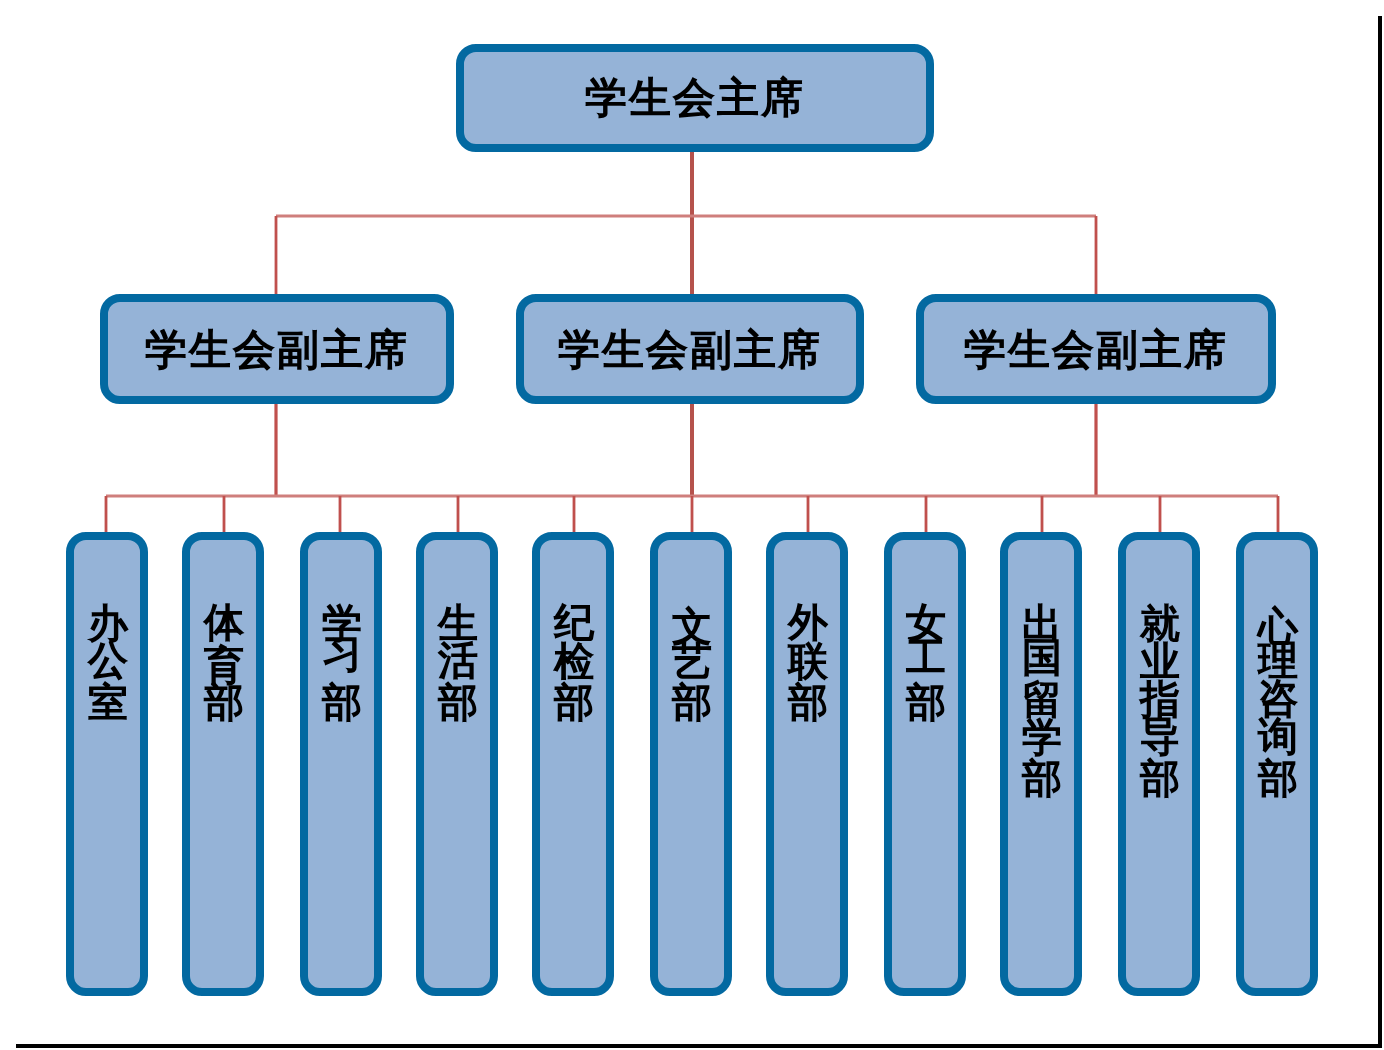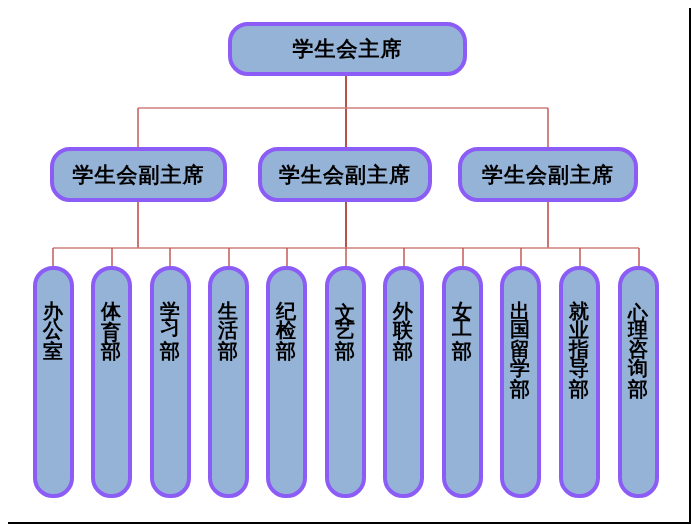--- a/index.html
+++ b/index.html
@@ -31,22 +31,22 @@
   .connectors {
     position: absolute;
     left: 0; top: 0;
     z-index: 1;
   }
   .node {
     position: absolute;
     z-index: 2;
     box-sizing: border-box;
     background: #95b3d7;
-    border: 4px solid #8b5cf6;
-    border-radius: 20px;
+    border: 4px solid #0369a1;
+    border-radius: 10px;
     display: flex;
     align-items: center;
     justify-content: center;
     color: #000000;
     font-weight: bold;
   }
   .node-h {
     font-size: 21px;
     letter-spacing: 1px;
   }

